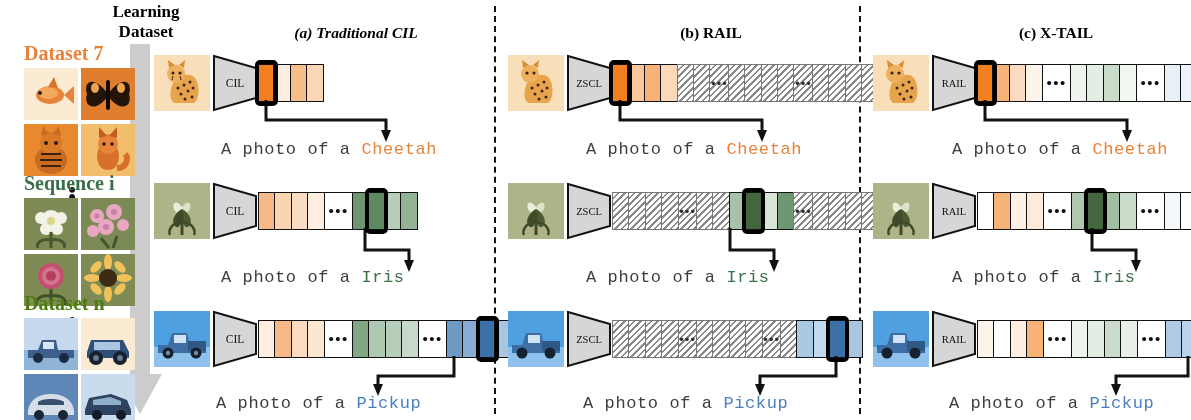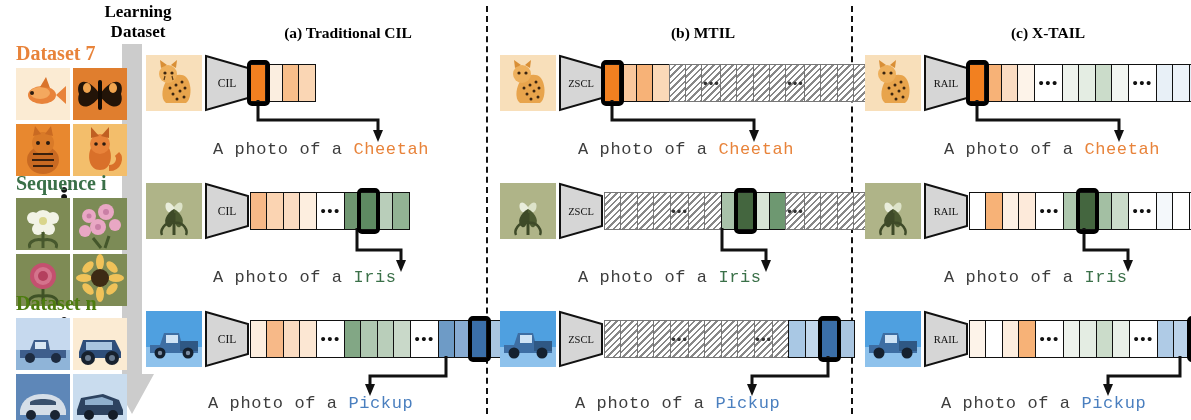--- a/index.html
+++ b/index.html
@@ -1,21 +1,21 @@
 <!DOCTYPE html>
 <html><head>
 <meta charset="utf-8">
 <style>
   html,body{margin:0;padding:0;}
   body{
     width:1191px;height:420px;background:#ffffff;
     font-family:"Liberation Serif", serif;
     position:relative;overflow:hidden;
   }
-  .fig{position:absolute;left:8px;top:0;width:1068px;height:420px;}
+  .fig{position:absolute;left:16px;top:0;width:1068px;height:420px;}
 
   
   .seq-title{
     position:absolute;left:60px;top:2px;width:140px;
     text-align:center;font-weight:bold;font-size:17px;line-height:20px;
     font-family:"Liberation Serif", serif;color:#000;
   }
   .ds-label{
     position:absolute;font-weight:bold;font-size:20px;
     font-family:"Liberation Serif", serif;white-space:nowrap;
@@ -280,22 +280,22 @@
         <path d="M12 26 L29 23 L40 27 L40 31 L12 31Z" fill="#8FAFCD"></path>
         <circle cx="16" cy="41" r="5" fill="#141c27"></circle>
           <circle cx="40" cy="41" r="5" fill="#141c27"></circle>
       </svg>
     </div>
   </div>
 
   <div class="vsep" style="left:478px;"></div>
   <div class="vsep" style="left:843px;"></div>
 
-  <div class="panel-title" style="left:205px;top:24px;width:270px;">(a) Traditional CIL</div>
-  <div class="panel-title" style="left:560px;top:24px;width:270px;">(b) MTIL</div>
+  <div class="panel-title" style="left:205px;top:24px;width:270px;font-style:italic;">(a) Traditional CIL</div>
+  <div class="panel-title" style="left:560px;top:24px;width:270px;">(b) RAIL</div>
   <div class="panel-title" style="left:930px;top:24px;width:220px;">(c) X-TAIL</div>
 
   <div class="row" style="left:0;top:0;">
     <div class="img-box" style="left:138px;top:55px;">
       <svg viewBox="0 0 56 56">
         <rect width="56" height="56" fill="#F8DFBA"></rect>
         <path d="M20 48 C14 44 16 30 22 24 C26 20 36 18 40 22 C46 28 46 44 40 48Z" fill="#E8A44C"></path>
         <circle cx="22" cy="19" r="9" fill="#EEB05C"></circle>
         <polygon points="15,13 14,5 21,10" fill="#D98F36"></polygon>
         <polygon points="30,13 31,5 25,10" fill="#D98F36"></polygon>

